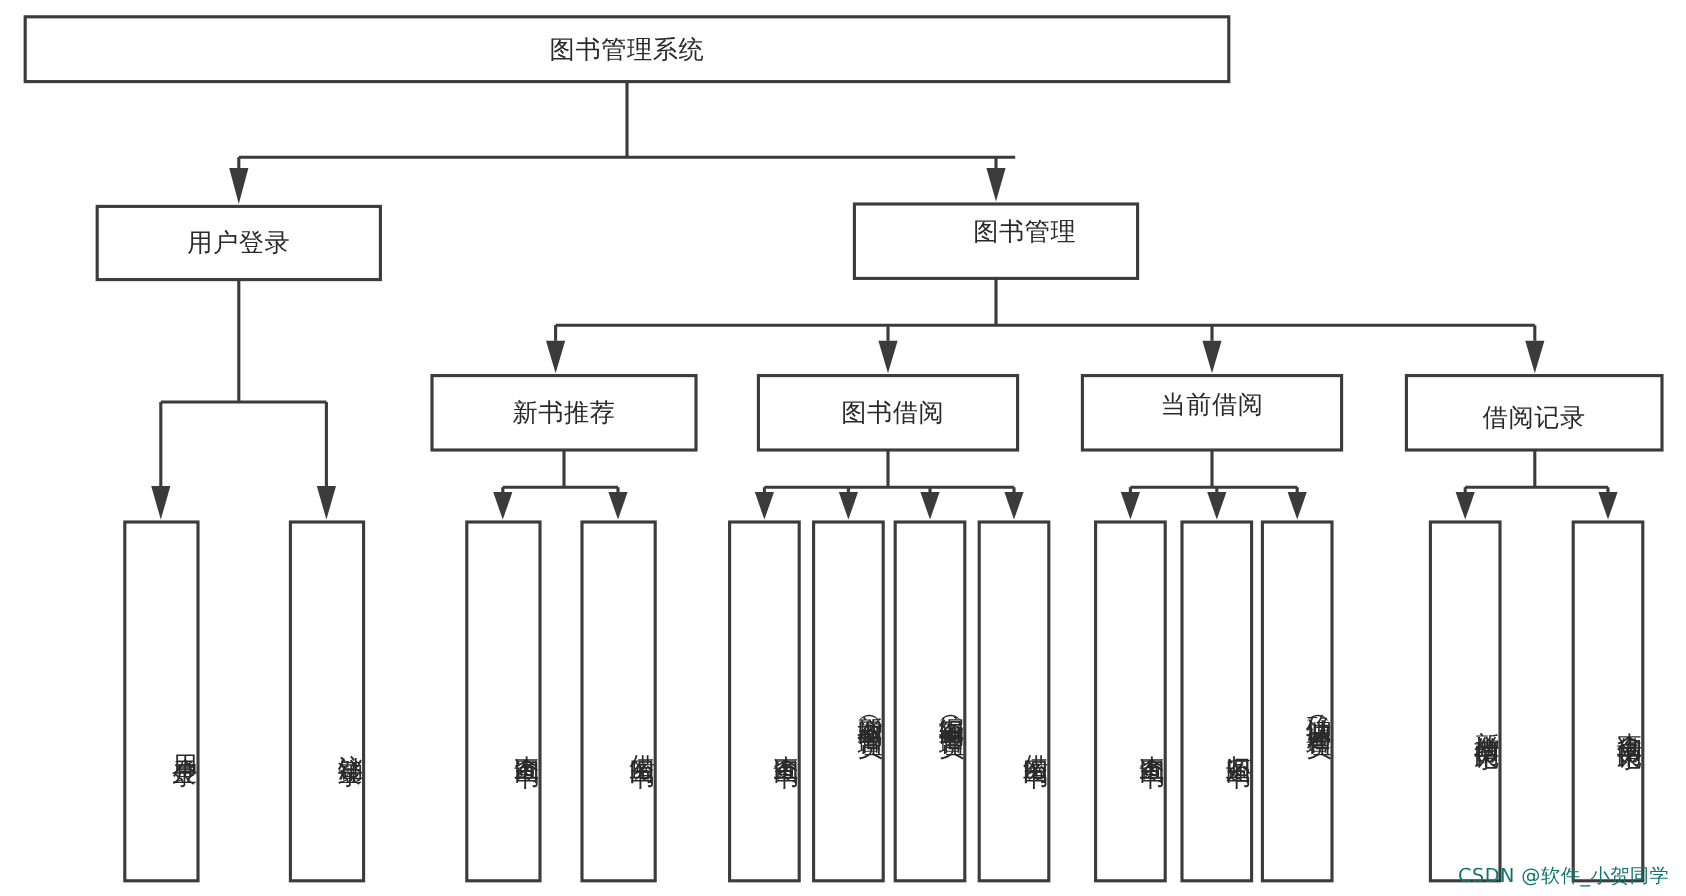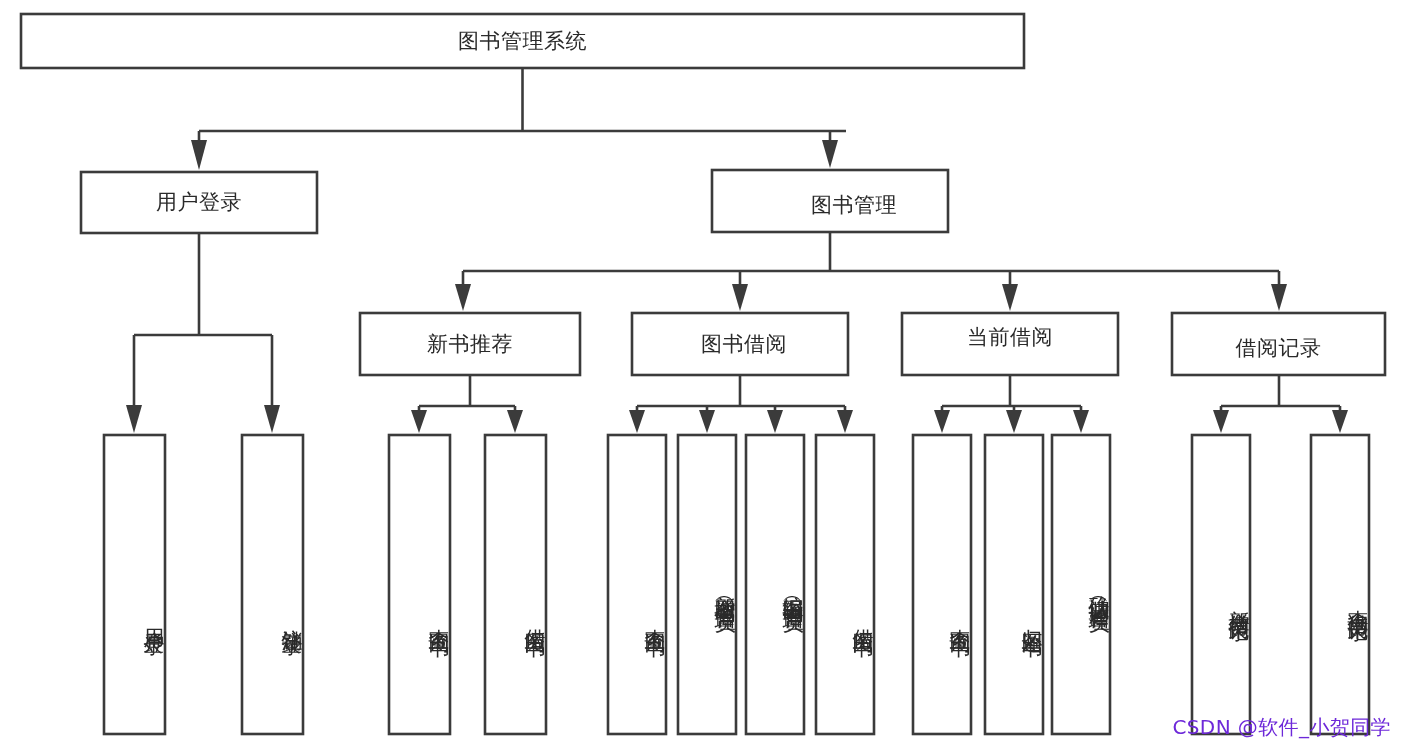--- a/index.html
+++ b/index.html
@@ -64,22 +64,22 @@
     font-size: 21px;
     letter-spacing: 2.5px;
     align-items: flex-start;
     justify-content: center;
     padding-top: 6px;
   }
   .watermark {
     position: absolute;
     right: 14px;
     bottom: 6px;
-    font-size: 20px;
-    color: #6d28d9;
+    font-size: 16px;
+    color: #0f766e;
     font-family: "DejaVu Sans", "Liberation Sans", sans-serif;
     letter-spacing: 0.4px;
     white-space: nowrap;
   }
 </style>
 </head>
 <body>
 
 <div id="diagram-root">
 
@@ -166,21 +166,21 @@
       <rect class="node-box" x="913" y="435" width="58" height="299"></rect>
       <rect class="node-box" x="985" y="435" width="58" height="299"></rect>
       <rect class="node-box" x="1052" y="435" width="58" height="299"></rect>
       <rect class="node-box" x="1192" y="435" width="58" height="299"></rect>
       <rect class="node-box" x="1311" y="435" width="58" height="299"></rect>
     </g>
   </svg>
 
   <div class="node-label horiz" style="left:21px; top:14px; width:1003px; height:54px;text-align:center;">图书管理系统</div>
   <div class="node-label horiz" style="left:81px; top:172px; width:236px; height:61px;">用户登录</div>
-  <div class="node-label horiz" style="left:712px; top:170px; width:236px; height:70px;padding-left:48px;">图书管理</div>
+  <div class="node-label horiz" style="left:712px; top:158px; width:236px; height:70px;padding-left:48px;">图书管理</div>
   <div class="node-label horiz" style="left:360px; top:313px; width:220px; height:62px;">新书推荐</div>
   <div class="node-label horiz" style="left:632px; top:313px; width:224px; height:62px;">图书借阅</div>
   <div class="node-label horiz" style="left:902px; top:313px; width:216px; height:48px;font-family:Liberation Serif, serif;">当前借阅</div>
   <div class="node-label horiz" style="left:1172px; top:317px; width:213px; height:62px;">借阅记录</div>
 
   <div class="node-label vert" style="left:104px; top:494px; width:61px; height:240px;">用户登录</div>
   <div class="node-label vert" style="left:242px; top:494px; width:61px; height:240px;">注销登录</div>
   <div class="node-label vert" style="left:389px; top:494px; width:61px; height:240px;">查询图书</div>
   <div class="node-label vert" style="left:485px; top:494px; width:61px; height:240px;">借阅图书</div>
   <div class="node-label vert" style="left:608px; top:494px; width:58px; height:240px;">查询图书</div>

